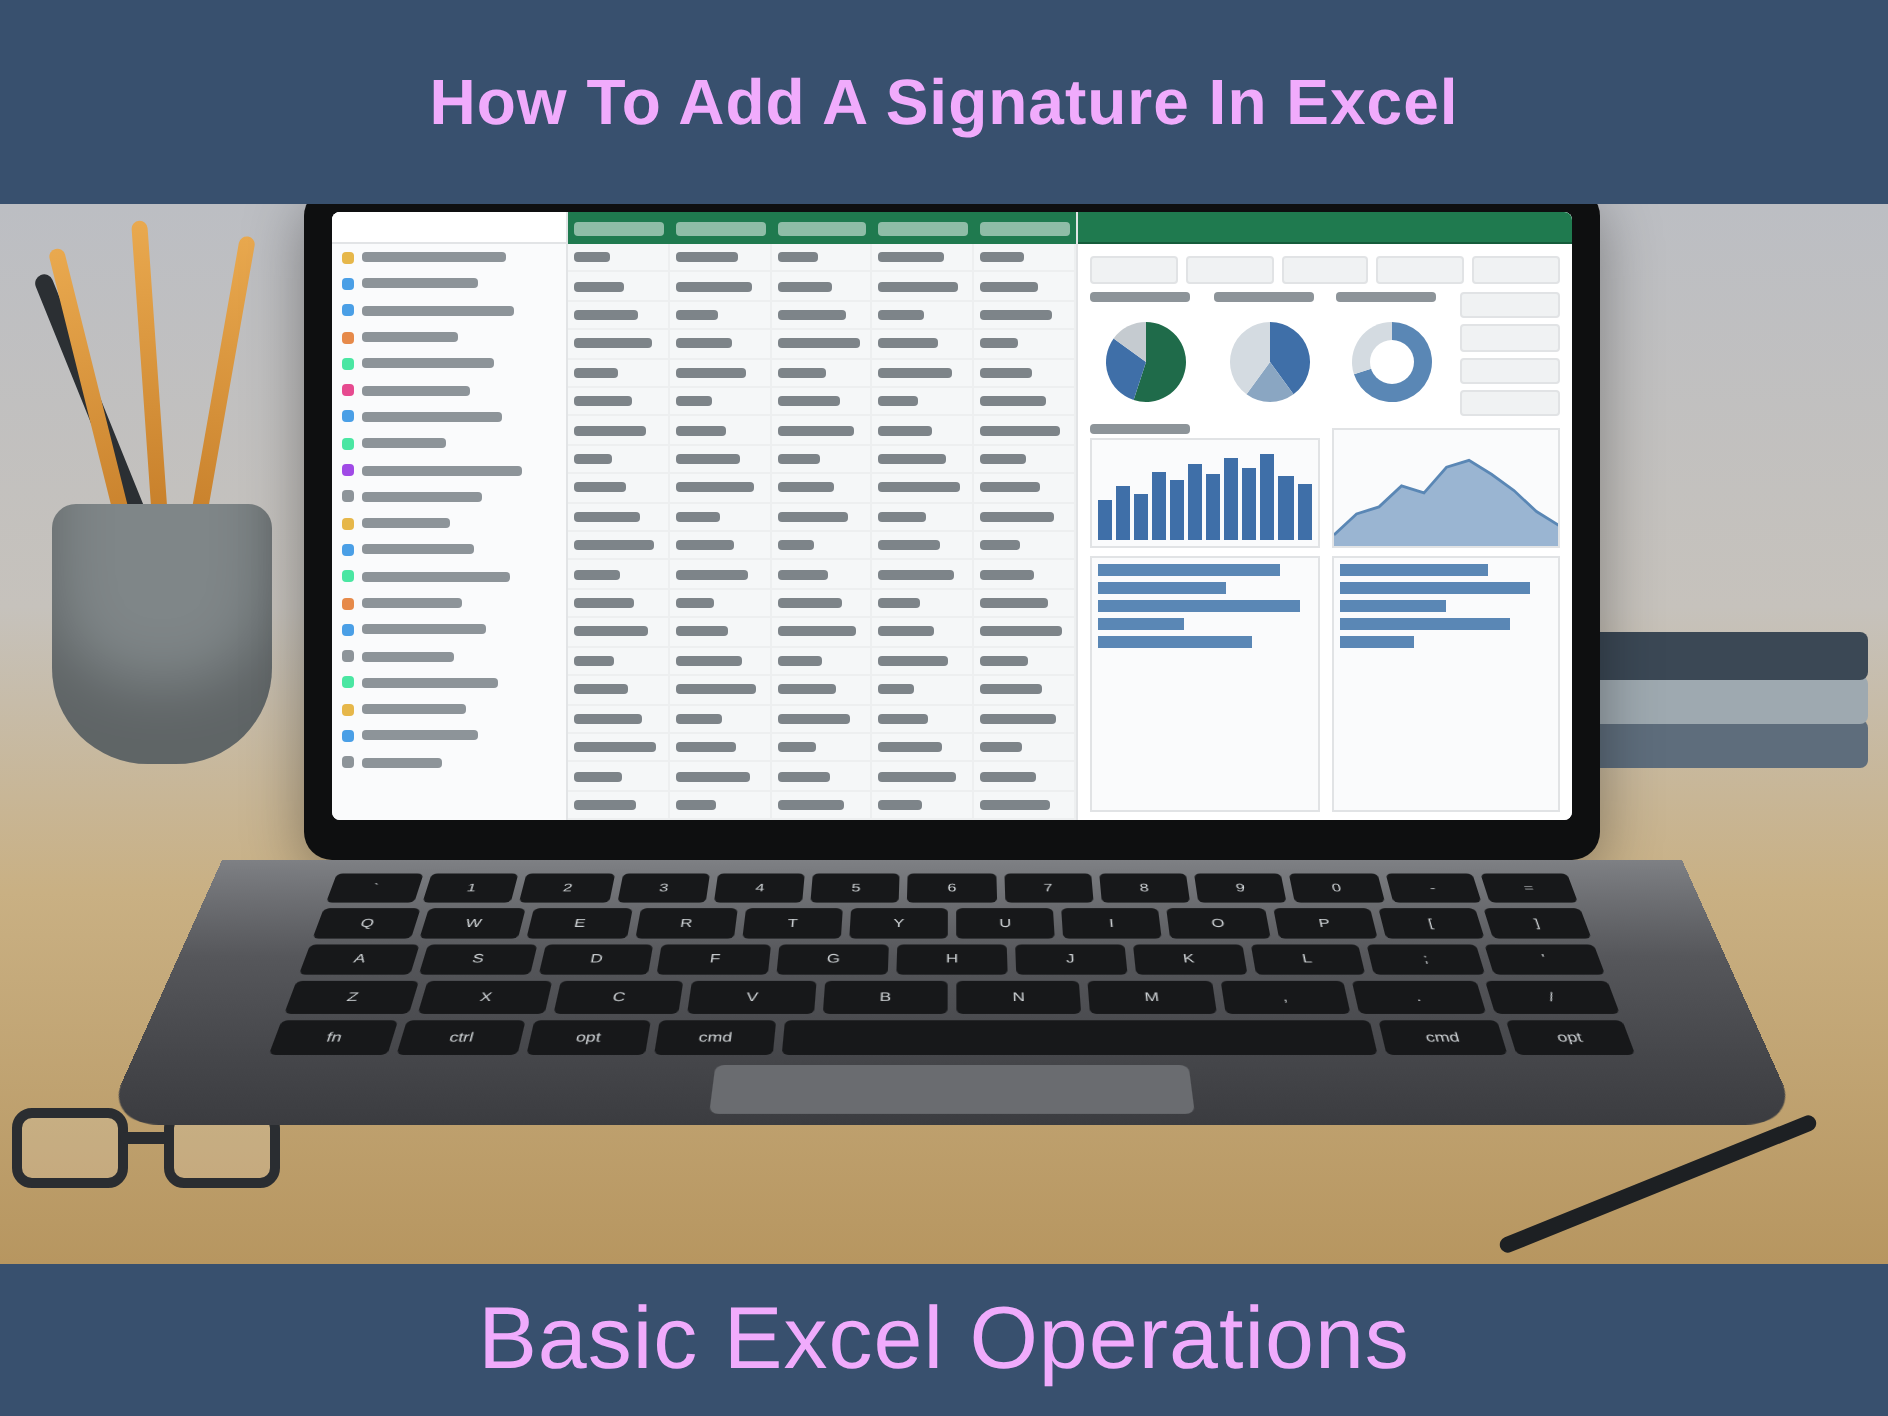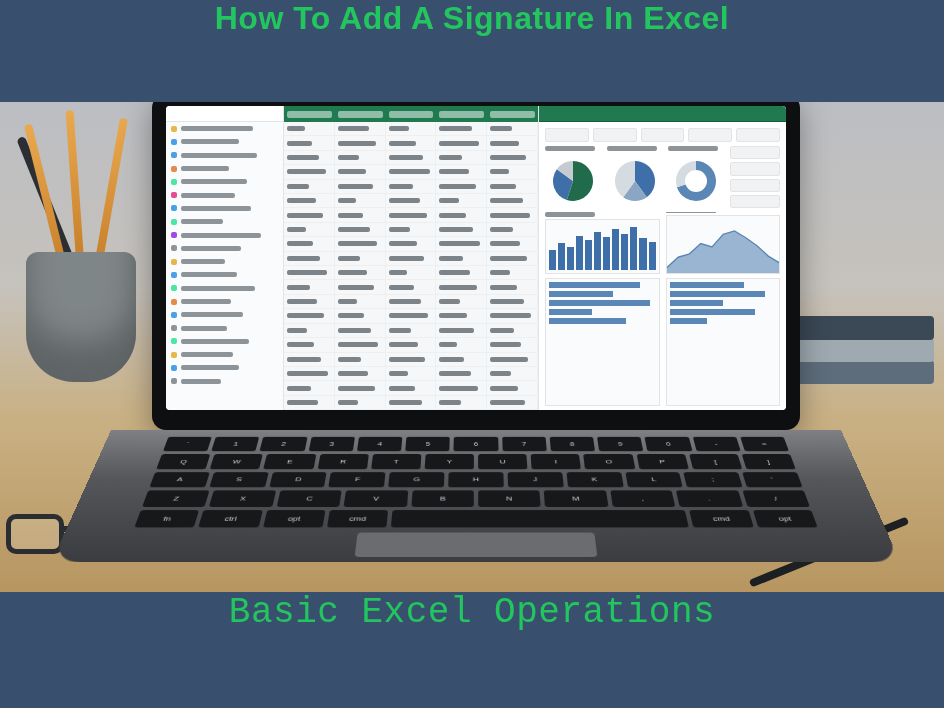--- a/index.html
+++ b/index.html
@@ -1,20 +1,20 @@
 <!DOCTYPE html>
 <html><head>
 <meta charset="utf-8">
 <style>
   * { box-sizing: border-box; margin: 0; padding: 0; }
   html, body { width: 944px; height: 708px; overflow: hidden; font-family: -apple-system, "Segoe UI", Helvetica, Arial, sans-serif; }
   body { display: flex; flex-direction: column; background: #d7d2cb; }
-  .banner { background: #38506e; color: #22c55e; display: flex; justify-content: center; }
+  .banner { background: #38506e; color: #f0abfc; display: flex; align-items: center; justify-content: center; }
   .banner.top { height: 102px; font-size: 32px; font-weight: 600; letter-spacing: 0.5px; }
-  .banner.bottom { height: 116px; font-size: 36px; font-weight: 500; letter-spacing: 0.5px; font-family: Liberation Mono, monospace; }
+  .banner.bottom { height: 76px; font-size: 44px; font-weight: 500; letter-spacing: 0.5px; }
   .scene { flex: 1; position: relative; background: linear-gradient(180deg,#bcbec3 0%,#c6c2bc 38%,#c9b083 65%,#b79660 100%); overflow: hidden; }
   
   .cup { position:absolute; left:26px; top:150px; width:110px; height:130px; background:#7f8688; border-radius:12px 12px 48px 48px; box-shadow:inset 0 -40px 30px rgba(0,0,0,.25); }
   .pencil { position:absolute; width:8px; height:150px; background:linear-gradient(#e9a94f,#c77f2a); border-radius:4px 4px 0 0; transform-origin:bottom center; }
   .pencil.p1{ left:60px; top:18px; transform:rotate(-14deg);}
   .pencil.p2{ left:76px; top:8px; transform:rotate(-4deg);}
   .pencil.p3{ left:94px; top:14px; transform:rotate(10deg);}
   .pen-dark{ position:absolute; left:44px; top:30px; width:9px; height:150px; background:#2b2f33; border-radius:5px; transform:rotate(-22deg);}
   .glasses{position:absolute;left:6px;bottom:24px;width:150px;height:54px;}
   .glasses .lens{position:absolute;width:58px;height:40px;border:5px solid #2a2d31;border-radius:10px;background:rgba(255,255,255,.15);}

